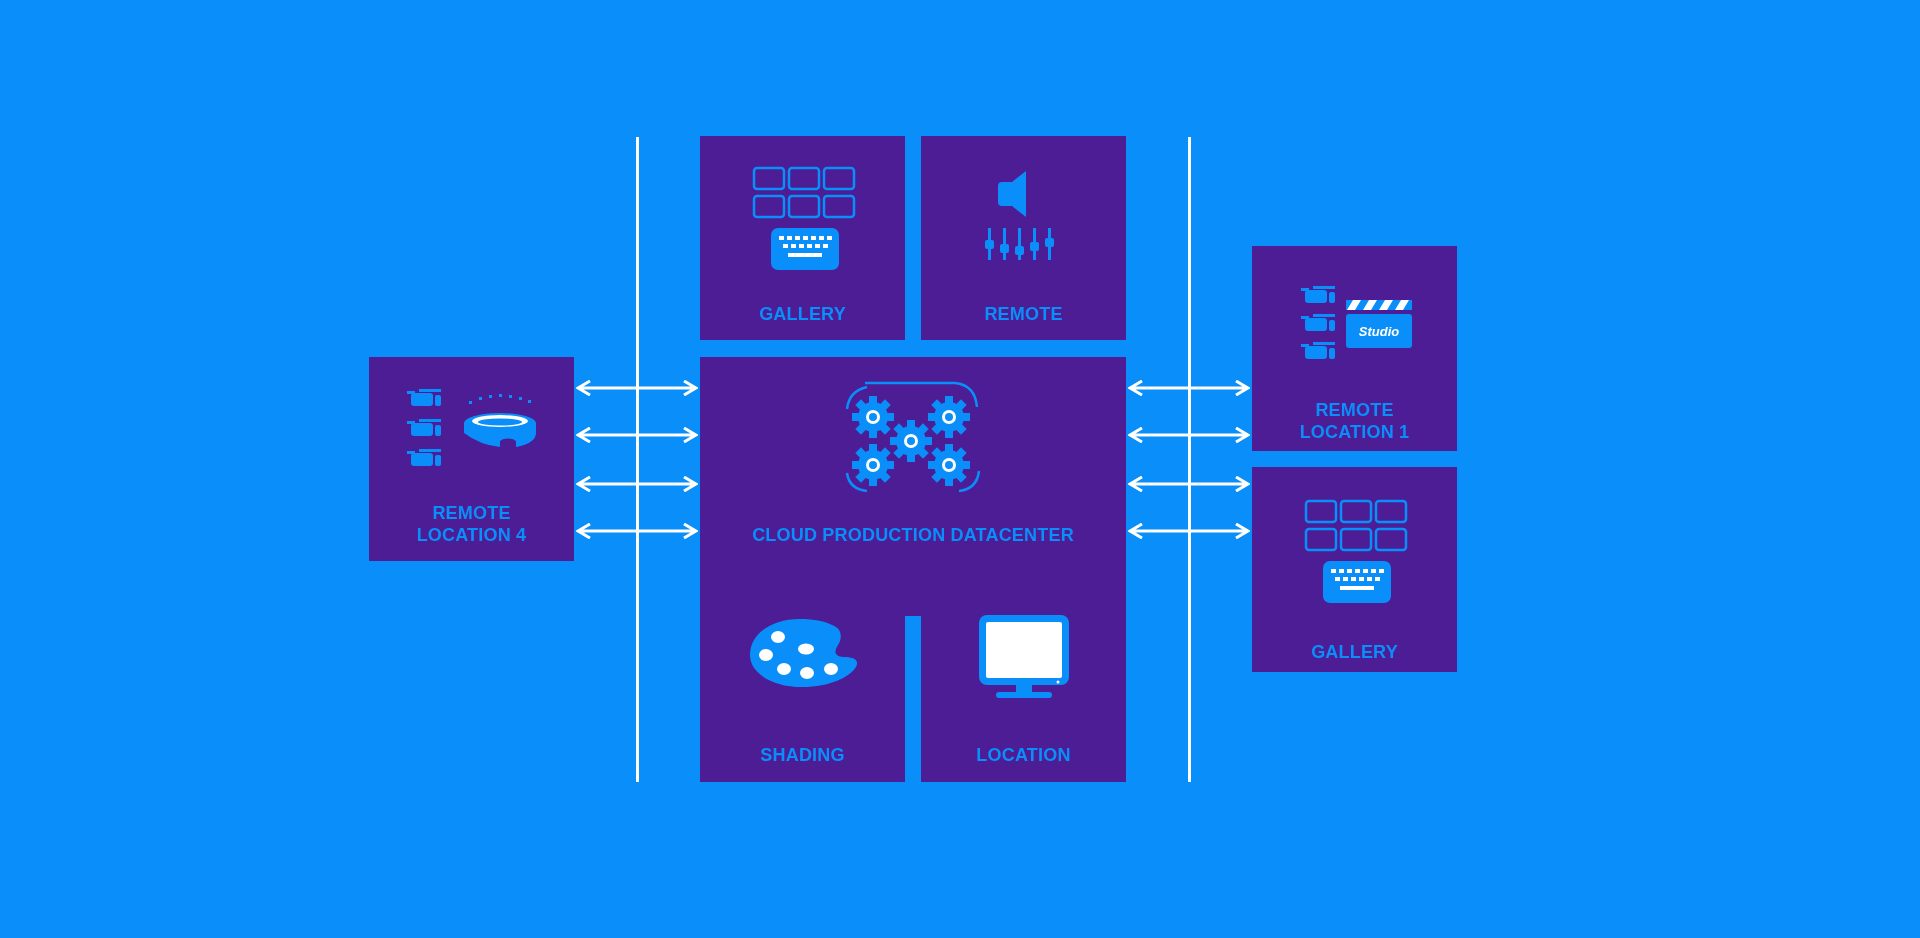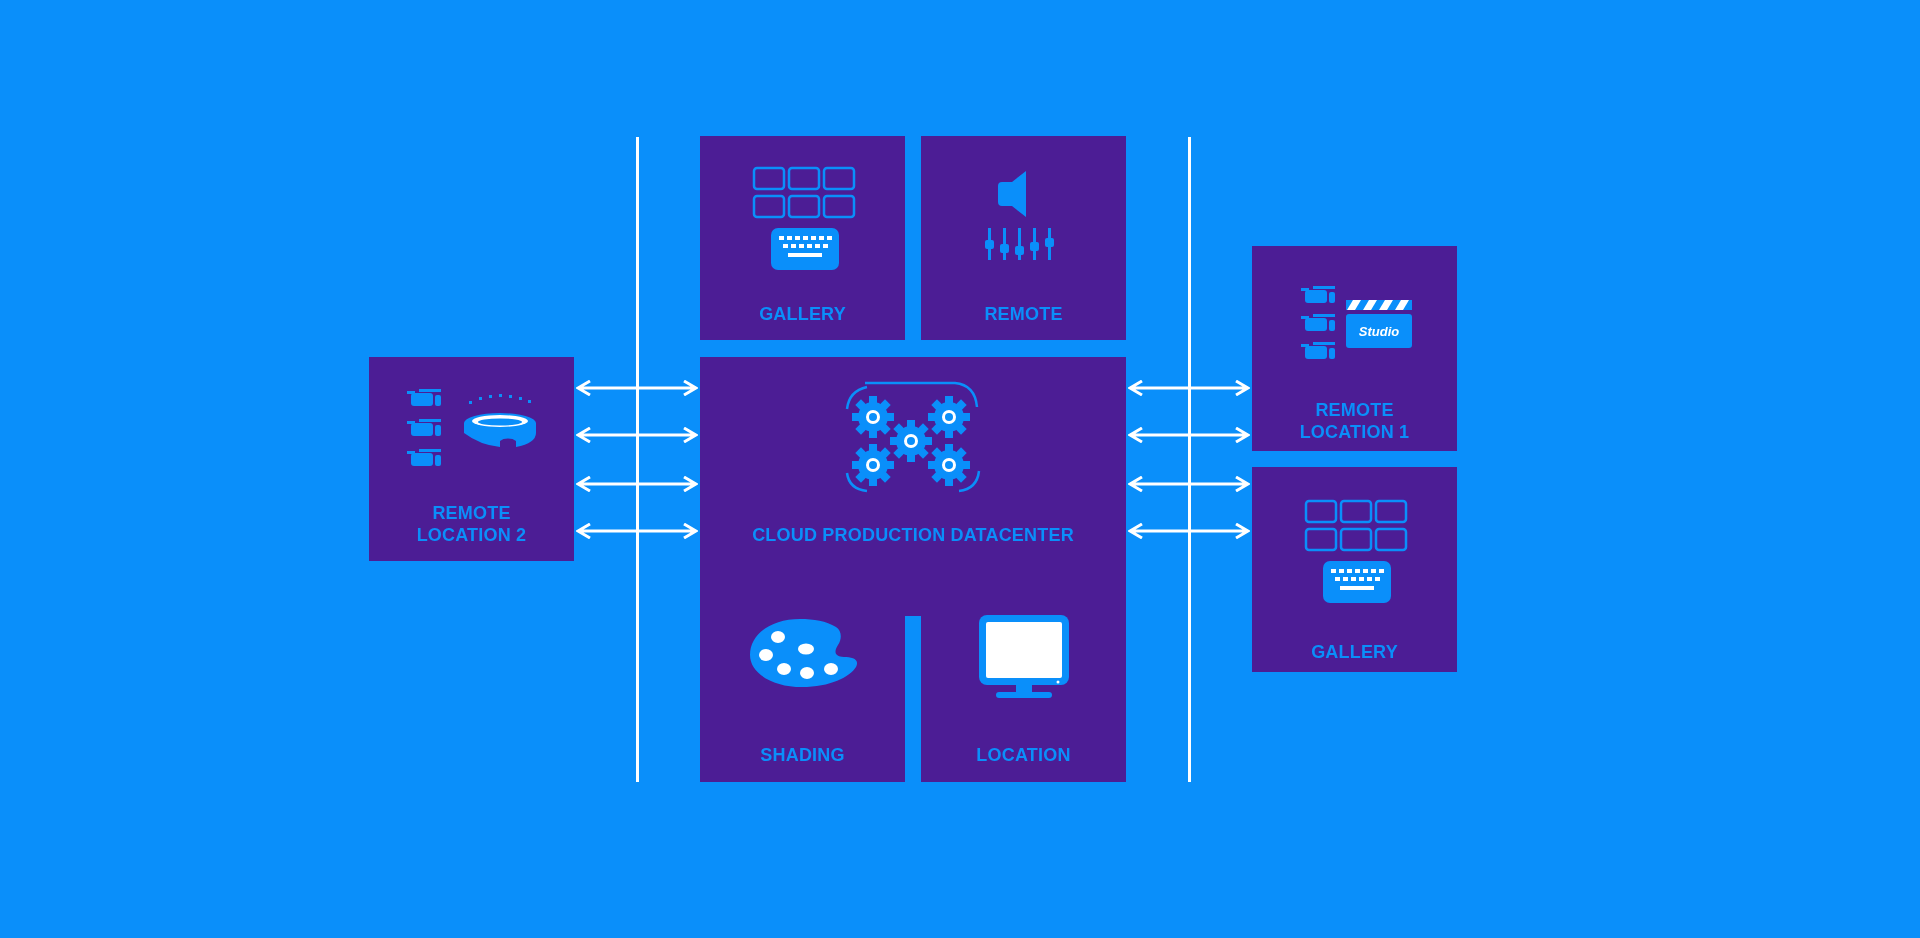--- a/index.html
+++ b/index.html
@@ -95,21 +95,21 @@
           <rect x="92" y="9" width="3" height="3"></rect>
           <rect x="102" y="10" width="3" height="3"></rect>
           <rect x="112" y="12" width="3" height="3"></rect>
           <rect x="121" y="15" width="3" height="3"></rect>
         </g>
     </g>
     <ellipse cx="93" cy="34" rx="28" ry="6" fill="#fff"></ellipse>
     <ellipse cx="93" cy="35" rx="22" ry="3.5" fill="#0a8ffa"></ellipse>
   </svg>
   <div class="label" style="top:146px;">REMOTE</div>
-  <div class="label" style="top:168px;">LOCATION 2</div>
+  <div class="label" style="top:168px;">LOCATION 4</div>
 </div>
 
 <div class="box" style="left:700px;top:357px;width:426px;height:259px;">
   <svg class="icon" style="left:141px;top:22px;" width="144" height="116" viewBox="0 0 144 116">
     <defs>
       <g id="gear">
         <circle cx="0" cy="0" r="15" fill="#0a8ffa"></circle>
         <g fill="#0a8ffa">
           <rect x="-4" y="-21" width="8" height="8"></rect>
             <rect x="-4" y="13" width="8" height="8"></rect>

